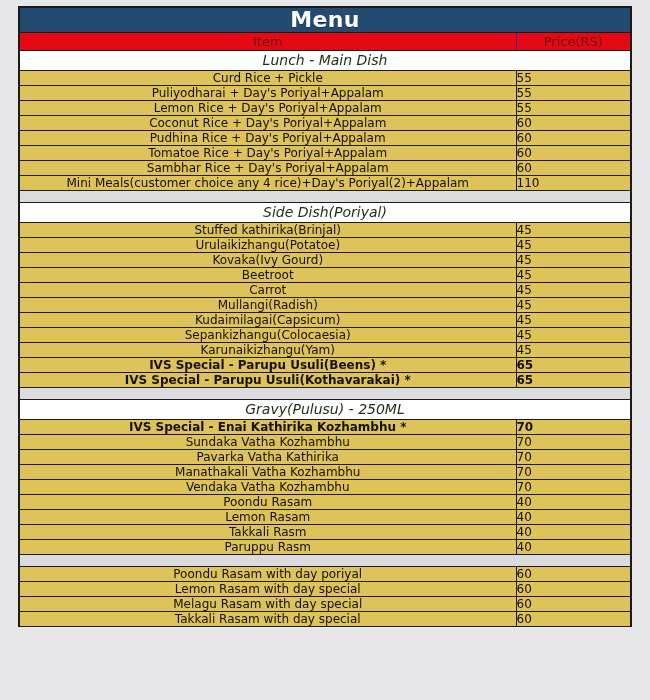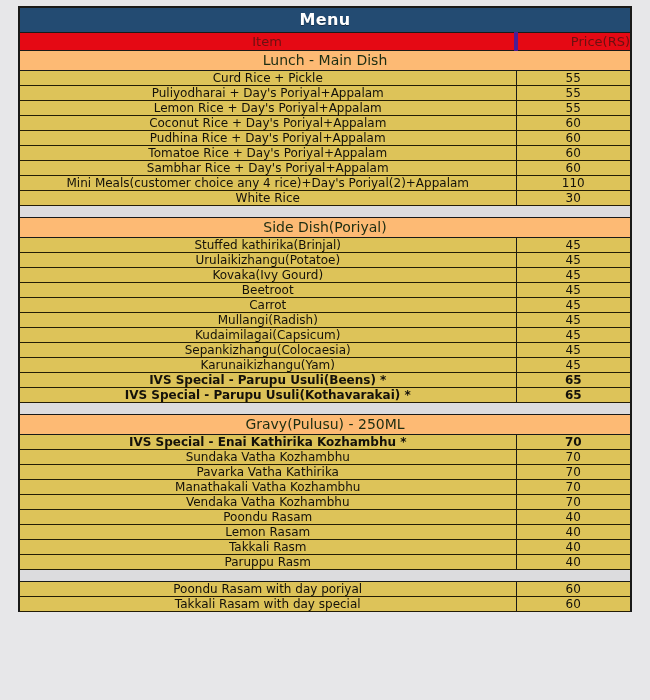--- a/index.html
+++ b/index.html
@@ -32,21 +32,21 @@
     margin: 0;
     vertical-align: middle;
   }
   col.c-item { width: 497px; }
   col.c-price { width: 115px; }
 
   
   tr.title-row td {
     background: #234b72;
     color: #ffffff;
-    font-size: 16px;
+    font-size: 22px;
     font-weight: bold;
     text-align: center;
     height: 24px;
     line-height: 24px;
     letter-spacing: 0.4px;
     border-top: 2px solid #1a1a18;
     border-left: 2px solid #1a1a18;
     border-right: 2px solid #1a1a18;
     border-bottom: 1px solid #1a1a18;
     text-shadow: 0 1px 0 rgba(0,0,0,0.35);
@@ -57,60 +57,60 @@
     background: #e50914;
     color: #6b1111;
     font-size: 13px;
     text-align: center;
     height: 17px;
     line-height: 17px;
     border-bottom: 1px solid #1a1a18;
   }
   tr.colhead-row td.hd-item {
     border-left: 2px solid #1a1a18;
-    border-right: 4px solid #4c1d95;
+    border-right: 1px solid #4c1d95;
   }
   tr.colhead-row td.hd-price {
     border-right: 2px solid #1a1a18;
-    text-align: right;
   }
 
   
   tr.section-row td {
-    background: #fdba74;
+    background: #ffffff;
     color: #1d2d12;
     font-size: 14px;
     text-align: center;
     height: 19px;
     line-height: 19px;
     border-left: 2px solid #1a1a18;
     border-right: 2px solid #1a1a18;
     border-top: 1px solid #1a1a18;
     border-bottom: 1px solid #1a1a18;
+    font-style: italic;
   }
 
   
   tr.item-row td {
     background: #ddc359;
     color: #14110a;
     font-size: 12px;
     height: 14px;
     line-height: 14px;
     border-bottom: 1px solid #241d06;
   }
   tr.item-row td.cell-item {
     text-align: center;
     border-left: 2px solid #1a1a18;
     border-right: 1px solid #1a1a18;
     padding: 0 17px;
     overflow: hidden;
     white-space: nowrap;
   }
   tr.item-row td.cell-price {
-    text-align: center;
+    text-align: left;
     font-size: 12px;
     border-right: 2px solid #1a1a18;
   }
   tr.item-row.bold td { font-weight: bold; }
 
   
   tr.spacer-row td {
     background: #dcdcde;
     height: 11px;
     line-height: 11px;
@@ -166,24 +166,20 @@
           <td class="cell-price">60</td>
         </tr>
         <tr class="item-row">
           <td class="cell-item">Sambhar Rice + Day's Poriyal+Appalam</td>
           <td class="cell-price">60</td>
         </tr>
         <tr class="item-row">
           <td class="cell-item">Mini Meals(customer choice any 4 rice)+Day's Poriyal(2)+Appalam</td>
           <td class="cell-price">110</td>
         </tr>
-        <tr class="item-row">
-          <td class="cell-item">White Rice</td>
-          <td class="cell-price">30</td>
-        </tr>
         <tr class="spacer-row">
           <td colspan="2"></td>
         </tr>
         <tr class="section-row">
           <td colspan="2">Side Dish(Poriyal)</td>
         </tr>
         <tr class="item-row">
           <td class="cell-item">Stuffed kathirika(Brinjal)</td>
           <td class="cell-price">45</td>
         </tr>
@@ -270,18 +266,26 @@
           <td class="cell-price">40</td>
         </tr>
         <tr class="spacer-row">
           <td colspan="2"></td>
         </tr>
         <tr class="item-row">
           <td class="cell-item">Poondu Rasam with day poriyal</td>
           <td class="cell-price">60</td>
         </tr>
         <tr class="item-row">
+          <td class="cell-item">Lemon Rasam with day special</td>
+          <td class="cell-price">60</td>
+        </tr>
+        <tr class="item-row">
+          <td class="cell-item">Melagu Rasam with day special</td>
+          <td class="cell-price">60</td>
+        </tr>
+        <tr class="item-row">
           <td class="cell-item">Takkali Rasam with day special</td>
           <td class="cell-price">60</td>
         </tr>
       </tbody>
   </table>
 </div>
 
 </body></html>

